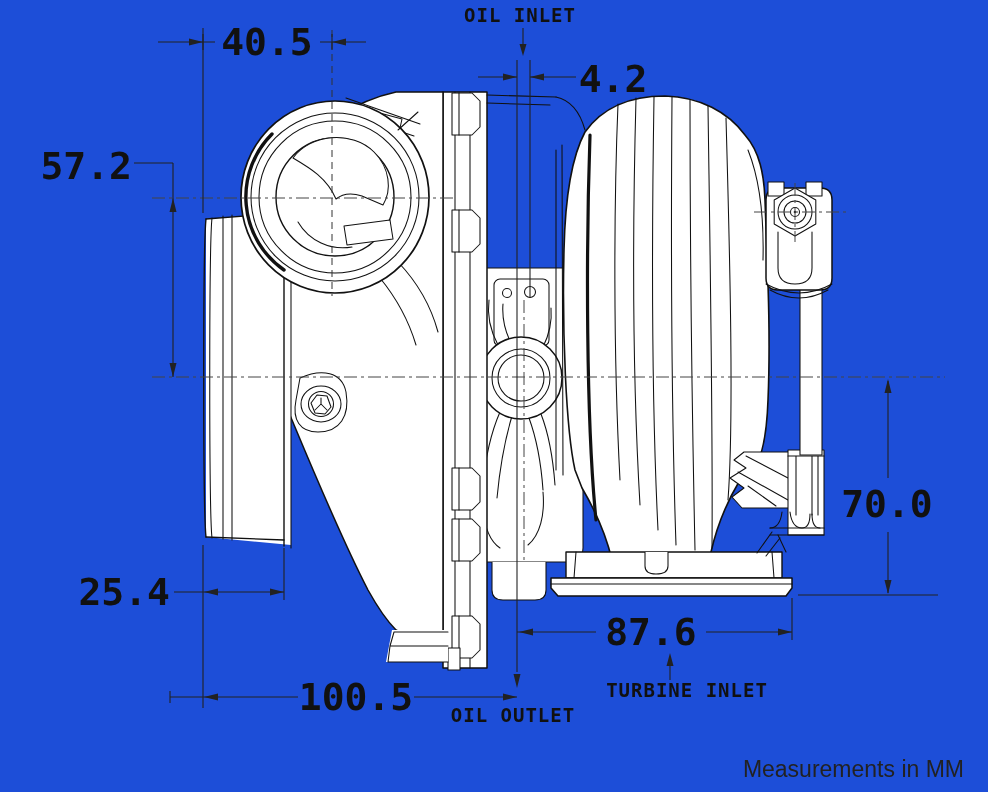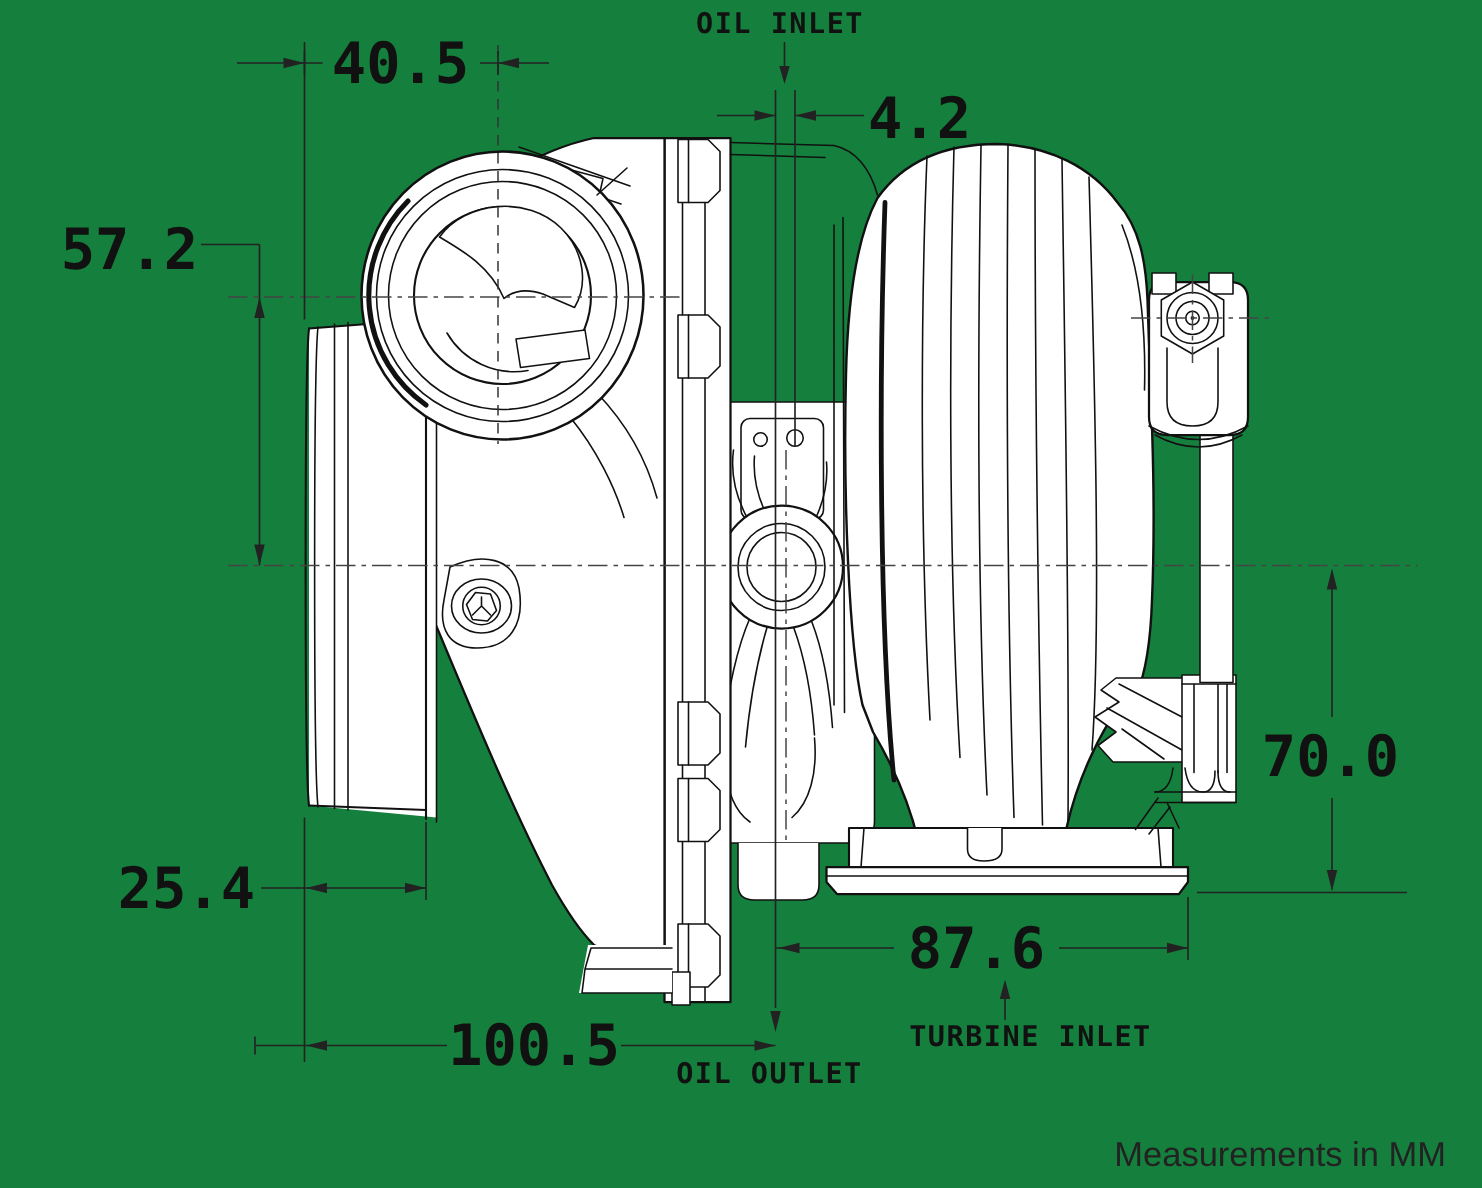--- a/index.html
+++ b/index.html
@@ -1,16 +1,16 @@
 <!DOCTYPE html>
 <html><head>
 <meta charset="utf-8">
 <style>
   html,body{margin:0;padding:0;background:#ffffff;}
-  .stage{width:988px;height:792px;position:relative;background:#15803d;overflow:hidden;}
+  .stage{width:988px;height:792px;position:relative;background:#1d4ed8;overflow:hidden;}
   svg{display:block;}
   .part{stroke:#111;fill:none;stroke-width:1.4;stroke-linejoin:round;stroke-linecap:round;}
   .partfill{fill:#fff;stroke:#111;stroke-width:1.5;stroke-linejoin:round;}
   .thin{stroke-width:1.05;}
   .thick{stroke-width:3.4;}
   .dim{stroke:#222;stroke-width:1.1;fill:none;stroke-linecap:butt;}
   .dimfill{fill:#222;stroke:none;}
   .cl{stroke:#444;stroke-width:1;fill:none;stroke-dasharray:13 4 3 4;}
   .dash{stroke:#333;stroke-width:1;fill:none;stroke-dasharray:7 5;}
   .whitefill{fill:#fff;stroke:none;}

